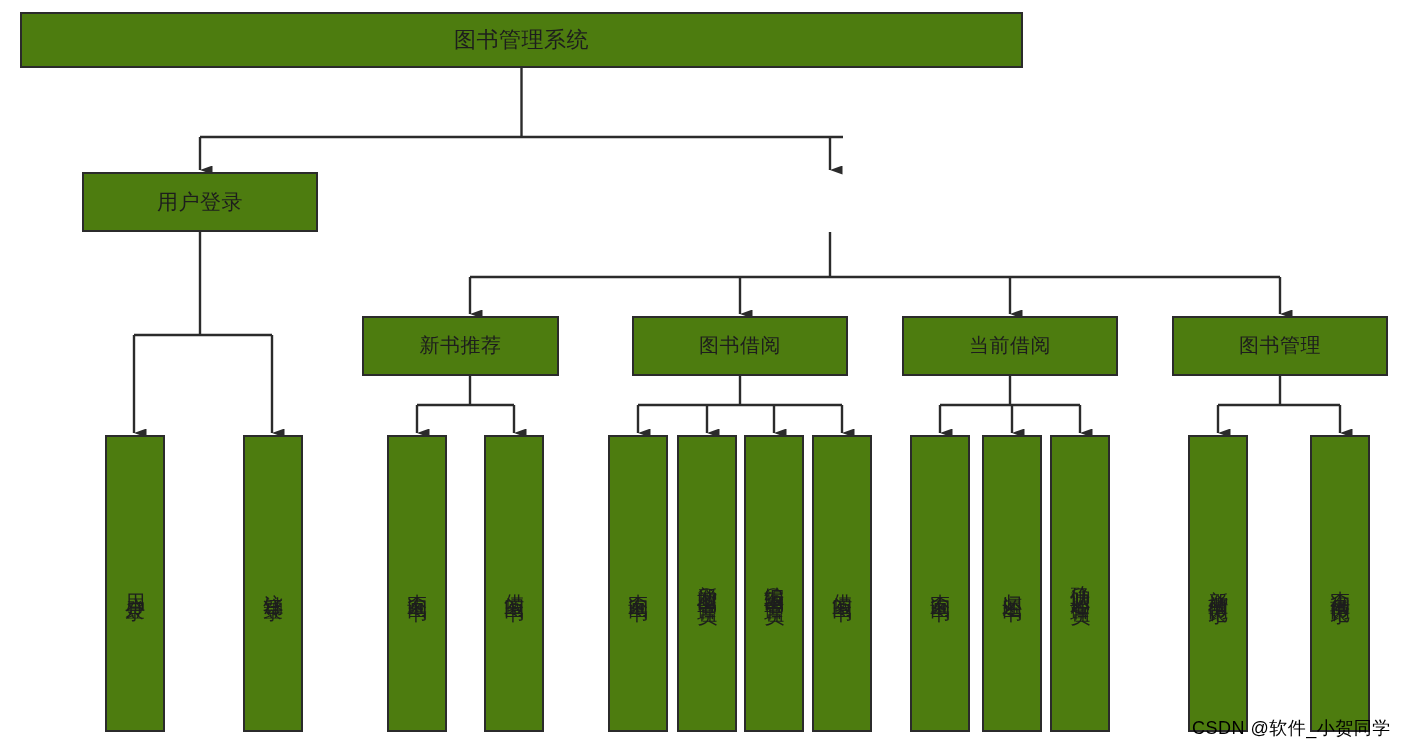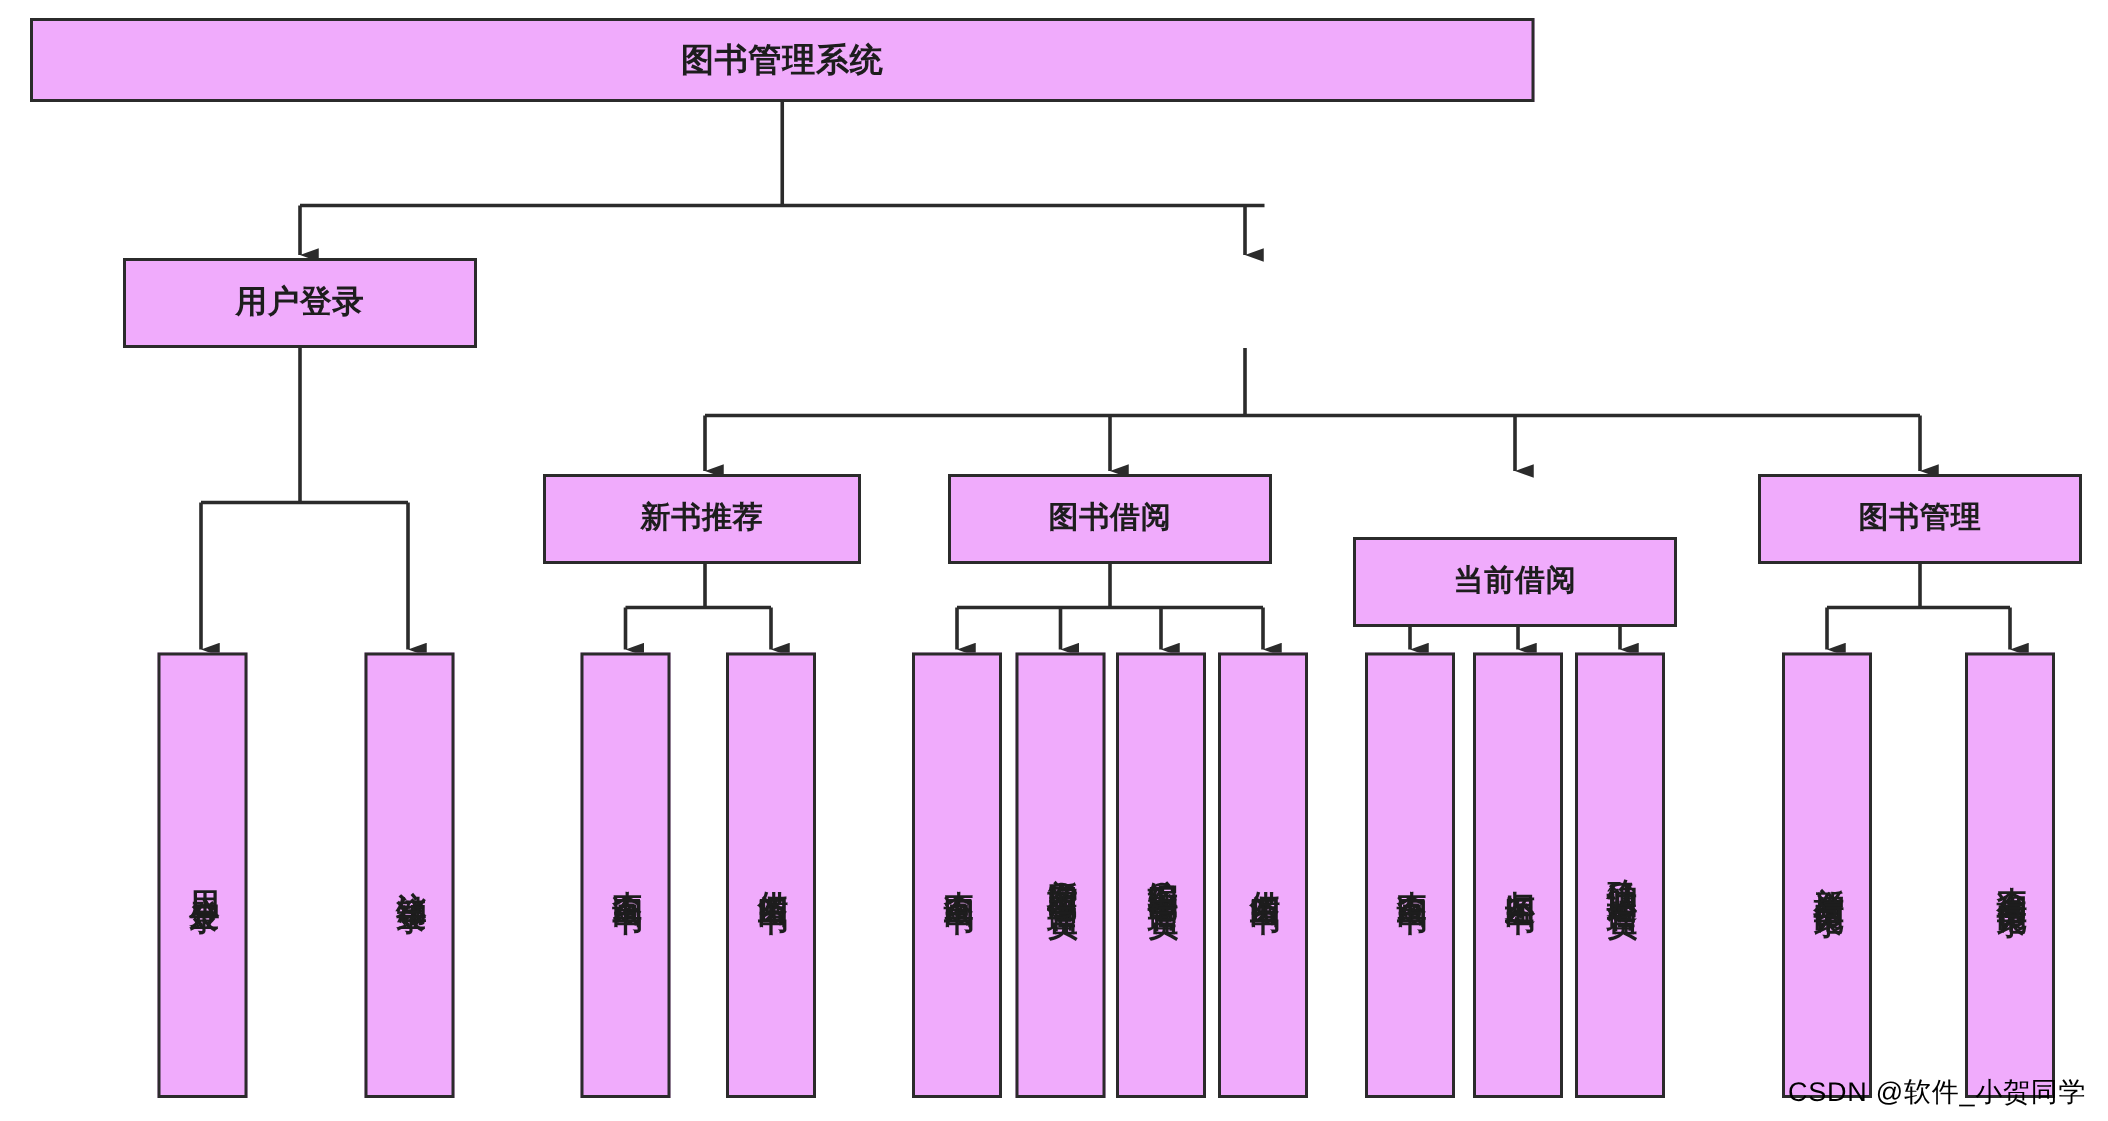--- a/index.html
+++ b/index.html
@@ -22,27 +22,26 @@
     position: absolute;
     left: 0;
     top: 0;
     width: 1405px;
     height: 747px;
     pointer-events: none;
   }
   .node {
     position: absolute;
     box-sizing: border-box;
-    background: #f0abfc;
+    background: #4d7c0f;
     border: 2px solid #2b2b2b;
     display: flex;
     align-items: center;
     justify-content: center;
     z-index: 2;
-    font-weight: bold;
   }
   .node .label {
     color: #1d1d1d;
     font-size: 21px;
     line-height: 1.18;
     letter-spacing: 0.5px;
     text-align: center;
     white-space: nowrap;
   }
   .node.vertical .label {
@@ -122,27 +121,27 @@
   </svg>
 
   <div class="node root" style="left: 20px; top: 12px; width: 1003px; height: 56px;">
     <span class="label">图书管理系统</span>
   </div>
 
   <div class="node level2" style="left: 82px; top: 172px; width: 236px; height: 60px;">
     <span class="label">用户登录</span>
   </div>
 
-  <div class="node level3" style="left: 362px; top: 316px; width: 212px; height: 60px;">
+  <div class="node level3" style="left: 362px; top: 316px; width: 197px; height: 60px;">
     <span class="label">新书推荐</span>
   </div>
   <div class="node level3" style="left: 632px; top: 316px; width: 216px; height: 60px;">
     <span class="label">图书借阅</span>
   </div>
-  <div class="node level3" style="left: 902px; top: 316px; width: 216px; height: 60px; margin-top: 42px;">
+  <div class="node level3" style="left: 902px; top: 316px; width: 216px; height: 60px;">
     <span class="label">当前借阅</span>
   </div>
   <div class="node level3" style="left: 1172px; top: 316px; width: 216px; height: 60px;">
     <span class="label">图书管理</span>
   </div>
 
   <div class="node leaf vertical" style="left: 105px; top: 435px; width: 60px; height: 297px;">
     <span class="label">用户登录</span>
   </div>
   <div class="node leaf vertical" style="left: 243px; top: 435px; width: 60px; height: 297px;">

